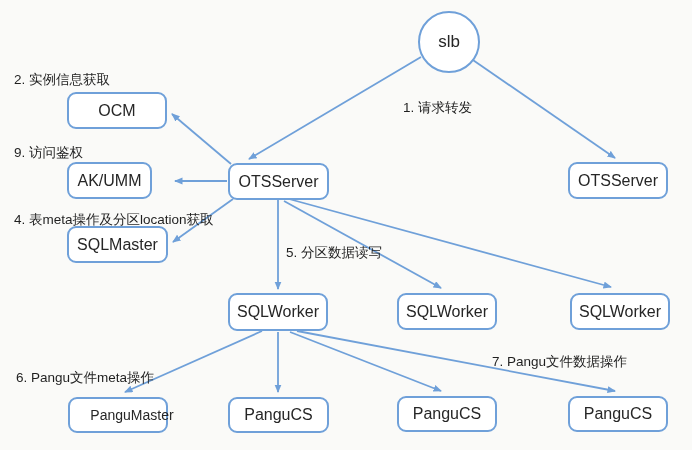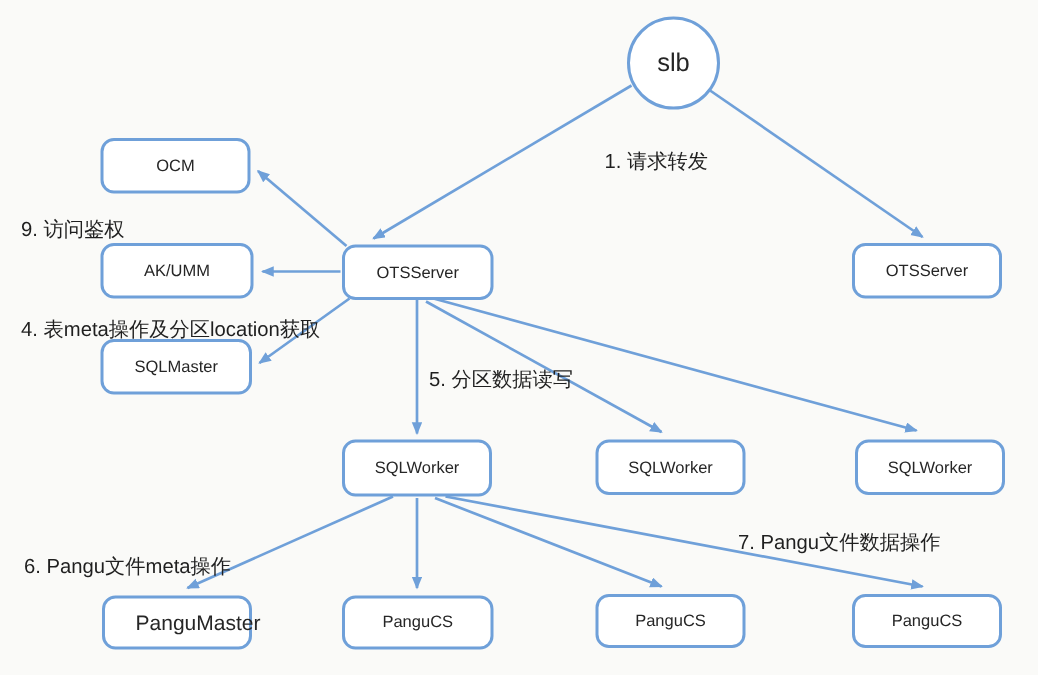--- a/index.html
+++ b/index.html
@@ -22,39 +22,39 @@
   .edges{
     position:absolute;left:0;top:0;width:692px;height:450px;
   }
   .node{
     position:absolute;
     box-sizing:border-box;
     background:var(--node-fill);
     border:2px solid var(--accent);
     border-radius:9px;
     display:flex;align-items:center;justify-content:center;
-    font-size:11px;
+    font-size:16px;
     color:var(--text);
     white-space:nowrap;
   }
   .node.circle{
     border-radius:50%;
     font-size:17px;
     text-align:right;
   }
   .edge-label{
     position:absolute;
     font-size:13.5px;
     color:#1f1f1f;
     white-space:nowrap;
   }
   
   #node-slb        {left:418px;top:11px;width:62px;height:62px;}
   #node-ocm        {left:67px; top:92px; width:100px;height:37px;}
-  #node-akumm      {left:67px; top:162px;width:102px;height:37px;}
+  #node-akumm      {left:67px; top:162px;width:85px;height:37px;}
   #node-sqlmaster  {left:67px; top:226px;width:101px;height:37px;}
   #node-ots-main   {left:228px;top:163px;width:101px;height:37px;}
   #node-ots-right  {left:568px;top:162px;width:100px;height:37px;}
   #node-sqlworker-1{left:228px;top:293px;width:100px;height:38px;}
   #node-sqlworker-2{left:397px;top:293px;width:100px;height:37px;}
   #node-sqlworker-3{left:570px;top:293px;width:100px;height:37px;}
   #node-pangumaster{left:68px; top:397px;width:100px;height:36px;font-size:14px;padding-left:28px;}
   #node-pangucs-1  {left:228px;top:397px;width:101px;height:36px;}
   #node-pangucs-2  {left:397px;top:396px;width:100px;height:36px;}
   #node-pangucs-3  {left:568px;top:396px;width:100px;height:36px;}
@@ -103,19 +103,20 @@
   <div class="node" id="node-ots-right">OTSServer</div>
   <div class="node" id="node-sqlworker-1">SQLWorker</div>
   <div class="node" id="node-sqlworker-2">SQLWorker</div>
   <div class="node" id="node-sqlworker-3">SQLWorker</div>
   <div class="node" id="node-pangumaster">PanguMaster</div>
   <div class="node" id="node-pangucs-1">PanguCS</div>
   <div class="node" id="node-pangucs-2">PanguCS</div>
   <div class="node" id="node-pangucs-3">PanguCS</div>
 
   <div class="edge-label" id="label-step1">1. 请求转发</div>
+  <div class="edge-label" id="label-step2">2. 实例信息获取</div>
   <div class="edge-label" id="label-step3">9. 访问鉴权</div>
   <div class="edge-label" id="label-step4">4. 表meta操作及分区location获取</div>
   <div class="edge-label" id="label-step5">5. 分区数据读写</div>
   <div class="edge-label" id="label-step6">6. Pangu文件meta操作</div>
   <div class="edge-label" id="label-step7">7. Pangu文件数据操作</div>
 
 </div>
 
 </body></html>

